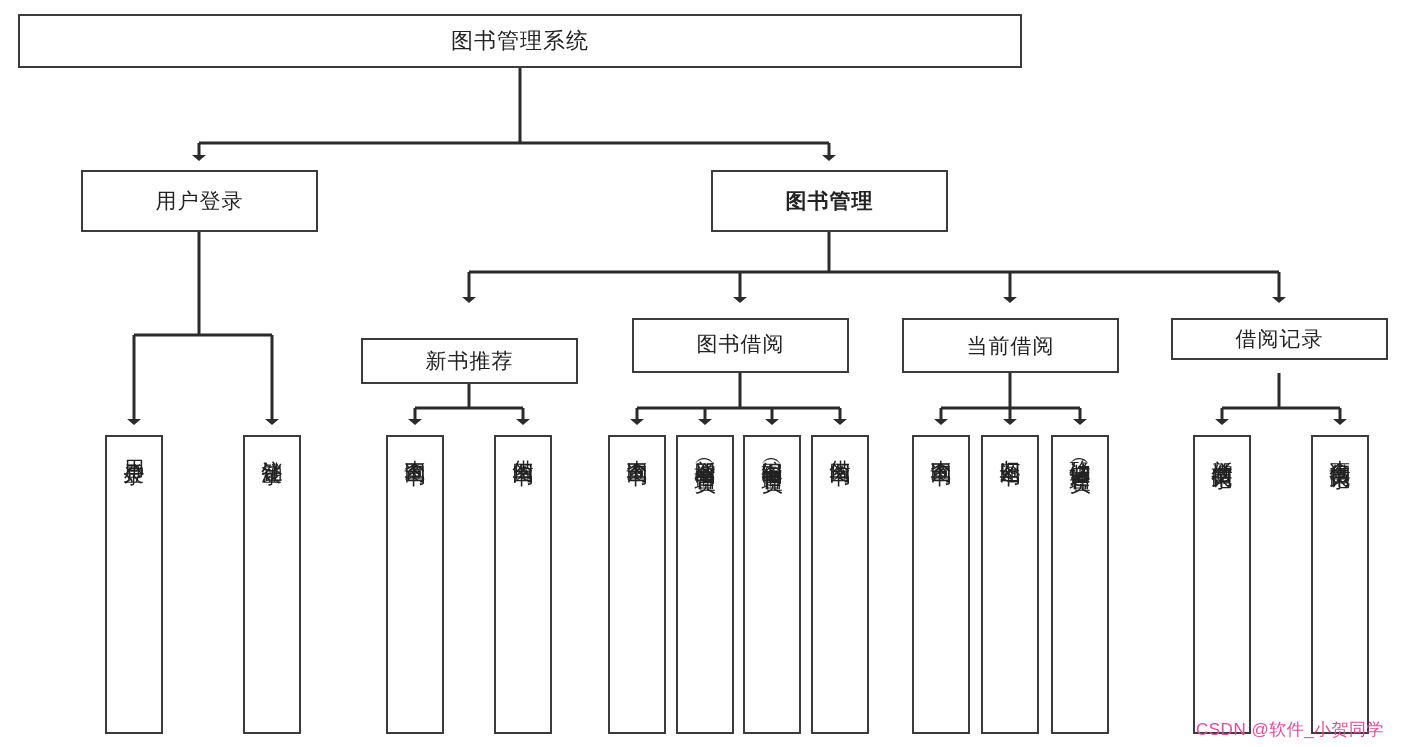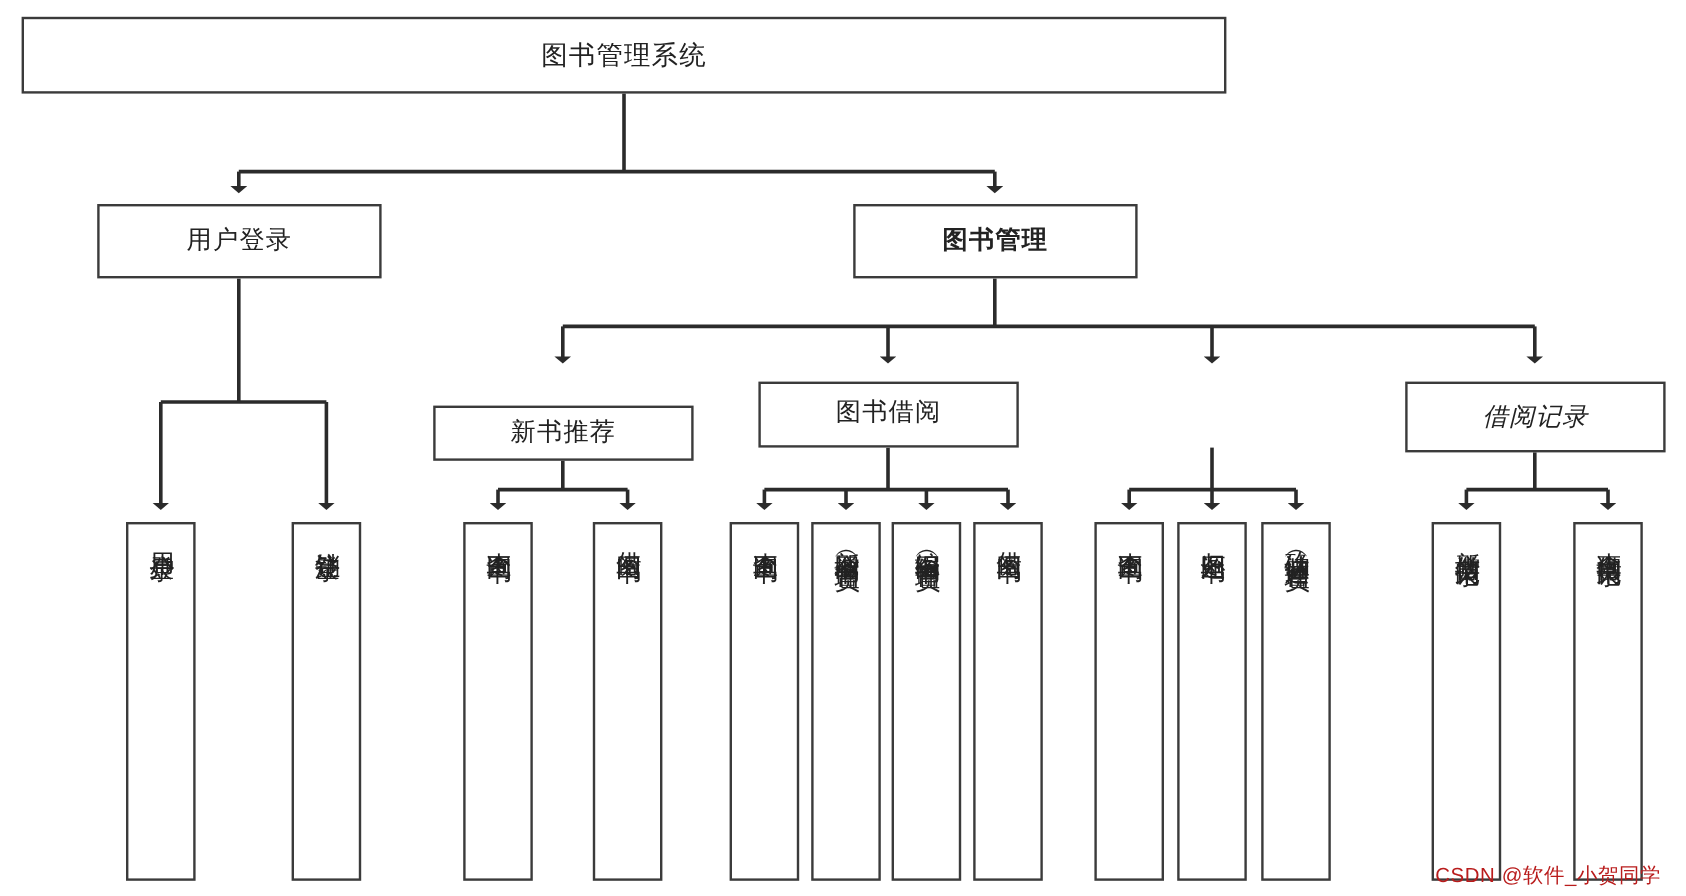--- a/index.html
+++ b/index.html
@@ -53,21 +53,21 @@
     text-orientation: upright;
     font-size: 21px;
     line-height: 1.05;
     letter-spacing: 2px;
     white-space: nowrap;
     color: #222222;
   }
   .watermark {
     position: absolute;
     font-size: 17px;
-    color: #b91c1c;
+    color: #ec4899;
     white-space: nowrap;
     letter-spacing: 0.5px;
   }
 </style>
 </head>
 <body>
 
 <div id="canvas">
 
   <svg id="wires" viewBox="0 0 1405 747">
@@ -113,38 +113,41 @@
       <path d="M1010,408 L1010,422" marker-end="url(#arw)"></path>
       <path d="M1080,408 L1080,422" marker-end="url(#arw)"></path>
 
       <path d="M1279,373 L1279,408"></path>
       <path d="M1222,408 L1340,408"></path>
       <path d="M1222,408 L1222,422" marker-end="url(#arw)"></path>
       <path d="M1340,408 L1340,422" marker-end="url(#arw)"></path>
     </g>
   </svg>
 
-  <div class="node horiz root" style="left:18px; top:14px; width:1004px; height:64px;">
+  <div class="node horiz root" style="left:18px; top:14px; width:1004px; height:54px;">
     <span>图书管理系统</span>
   </div>
 
   <div class="node horiz" style="left:81px; top:170px; width:237px; height:62px;">
     <span>用户登录</span>
   </div>
   <div class="node horiz" style="left:711px; top:170px; width:237px; height:62px;font-weight:bold;">
     <span>图书管理</span>
   </div>
 
   <div class="node horiz" style="left:361px; top:318px; width:217px; height:46px;margin-top:20px;">
     <span>新书推荐</span>
   </div>
   <div class="node horiz" style="left:632px; top:318px; width:217px; height:55px;font-family:Liberation Mono, monospace;">
     <span>图书借阅</span>
   </div>
-  <div class="node horiz" style="left:1171px; top:318px; width:217px; height:59px;font-style:italic;">
+  <div class="node horiz" style="left:902px; top:318px; width:217px; height:55px;">
+    <span>当前借阅</span>
+  </div>
+  <div class="node horiz" style="left:1171px; top:318px; width:217px; height:42px;">
     <span>借阅记录</span>
   </div>
 
   <div class="node vert" style="left:105px; top:435px; width:58px; height:299px;">
     <span class="vtext">用户登录</span>
   </div>
   <div class="node vert" style="left:243px; top:435px; width:58px; height:299px;">
     <span class="vtext">注销登录</span>
   </div>
 

